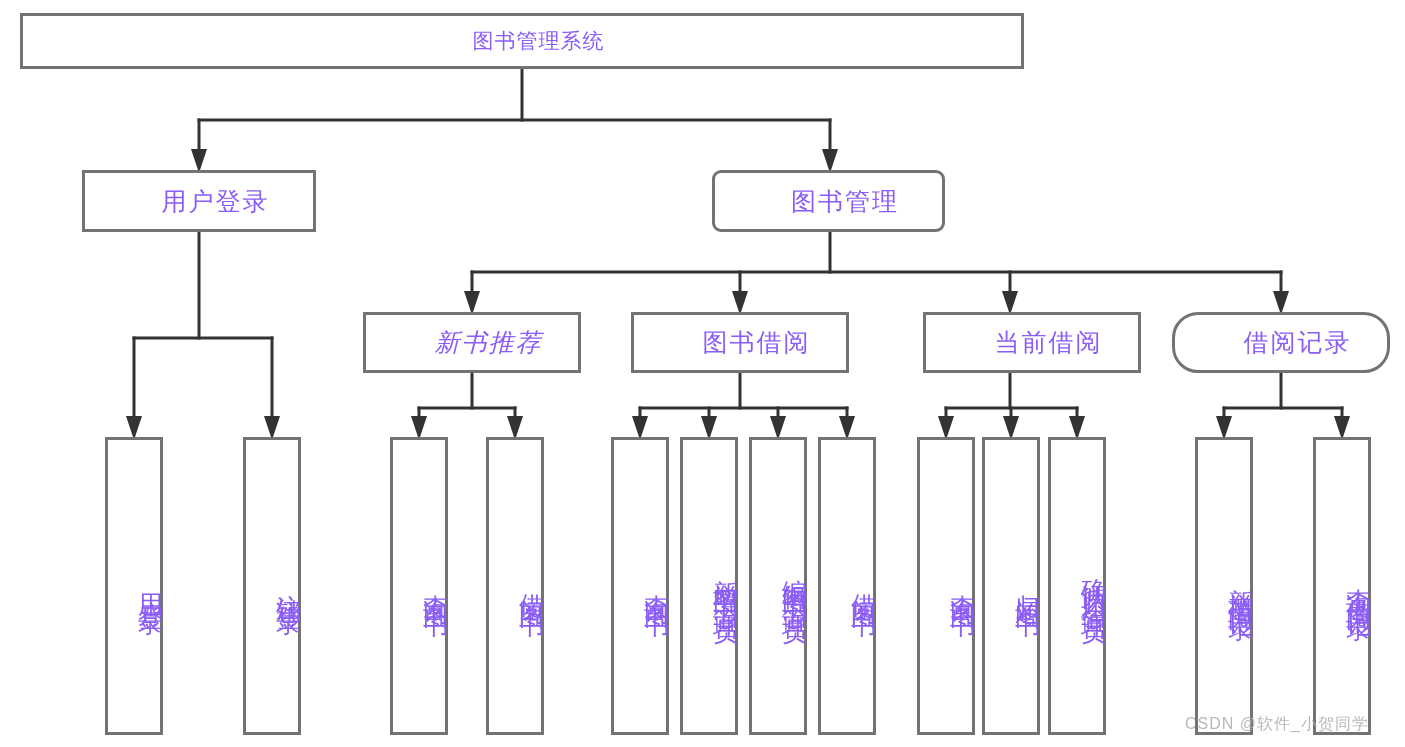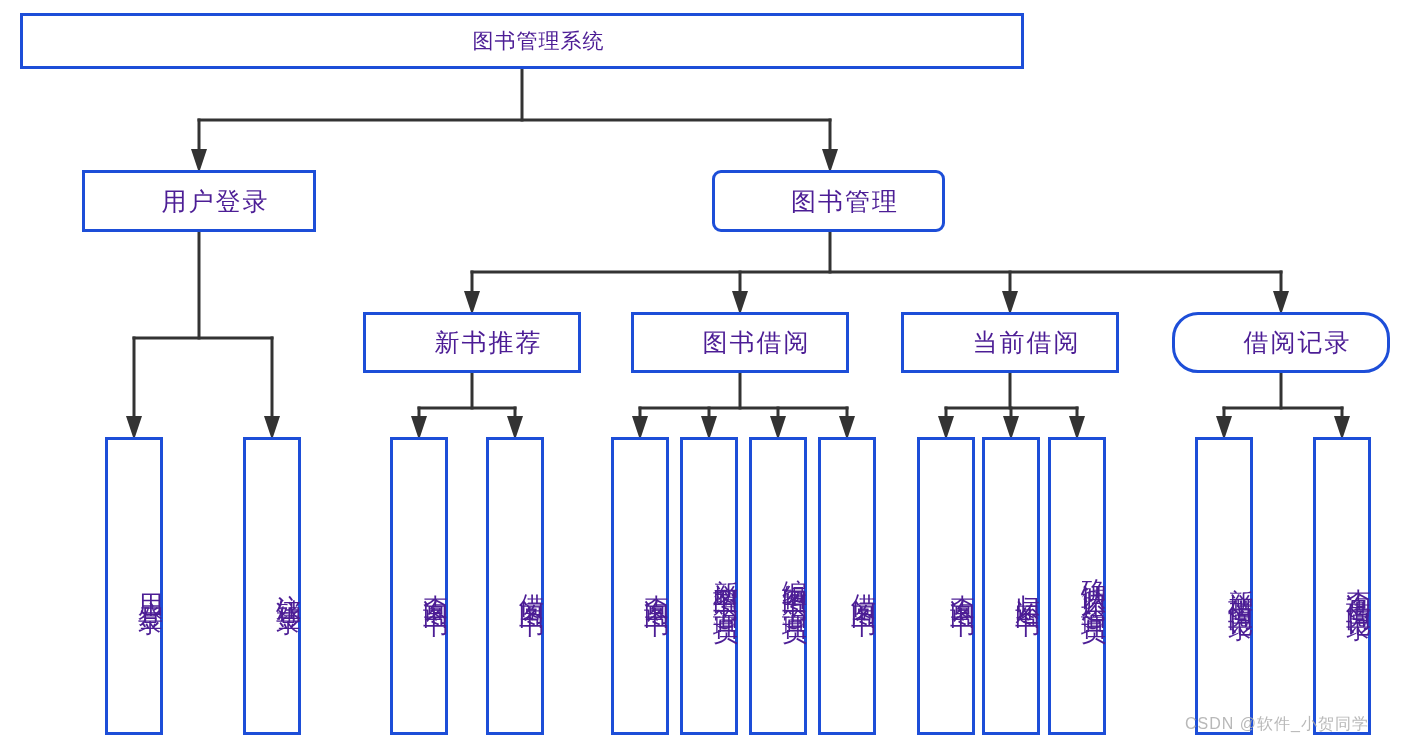--- a/index.html
+++ b/index.html
@@ -11,43 +11,43 @@
     color: #333333;
   }
   .stage { position: absolute; left: 0; top: 0; width: 1405px; height: 747px; }
   svg.connectors {
     position: absolute; left: 0; top: 0; width: 1405px; height: 747px;
     pointer-events: none;
   }
   .box {
     position: absolute;
     background: #ffffff;
-    border: 3px solid #1d4ed8;
+    border: 3px solid #737373;
     display: flex; align-items: center; justify-content: center;
-    color: #4c1d95;
+    color: #8b5cf6;
     padding-left: 33px;
   }
   .hbox { font-size: 25px; letter-spacing: 2px; white-space: nowrap; }
   .root-box { font-size: 21px; letter-spacing: 1px; }
   .vbox span {
     writing-mode: vertical-rl;
     text-orientation: mixed;
     font-size: 25px;
     letter-spacing: 6px;
     line-height: 1;
     display: block;
     max-height: 288px;
   }
   
   #n-root        { left: 20px;  top: 13px;  width: 1004px; height: 56px; }
   #n-user-login  { left: 82px;  top: 170px; width: 234px;  height: 62px; }
   #n-book-mgmt   { left: 712px; top: 170px; width: 233px;  height: 62px; border-radius: 9px; }
-  #n-new-book    { left: 363px; top: 312px; width: 218px;  height: 61px; }
+  #n-new-book    { left: 363px; top: 312px; width: 218px;  height: 61px; font-style: italic; }
   #n-book-borrow { left: 631px; top: 312px; width: 218px;  height: 61px; }
-  #n-cur-borrow  { left: 901px; top: 312px; width: 218px;  height: 61px; }
+  #n-cur-borrow  { left: 923px; top: 312px; width: 218px;  height: 61px; }
   #n-borrow-rec  { left: 1172px;top: 312px; width: 218px;  height: 61px; border-radius: 26px; }
   .vbox { top: 437px; width: 58px; height: 298px; }
   #l-ul-1 { left: 105px; }
   #l-ul-2 { left: 243px; }
   #l-nb-1 { left: 390px; }
   #l-nb-2 { left: 486px; }
   #l-bb-1 { left: 611px; }
   #l-bb-2 { left: 680px; }
   #l-bb-3 { left: 749px; }
   #l-bb-4 { left: 818px; }

